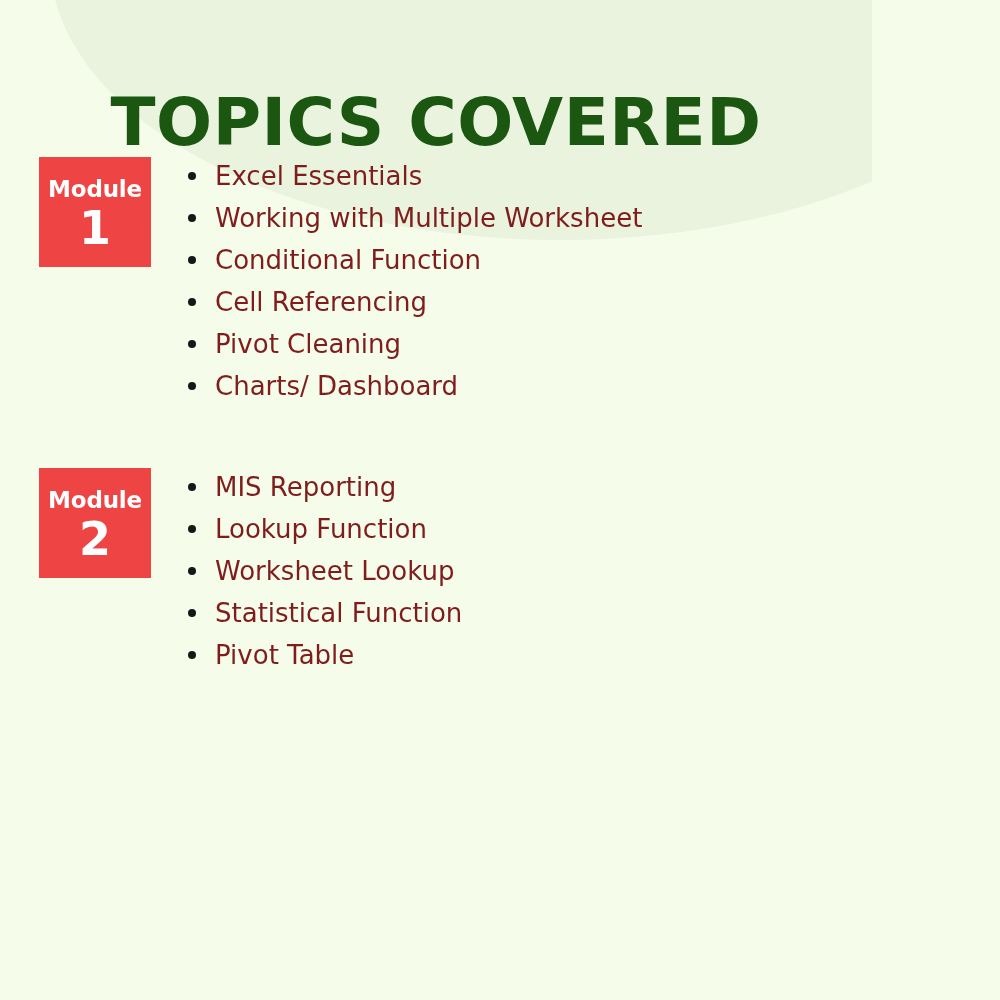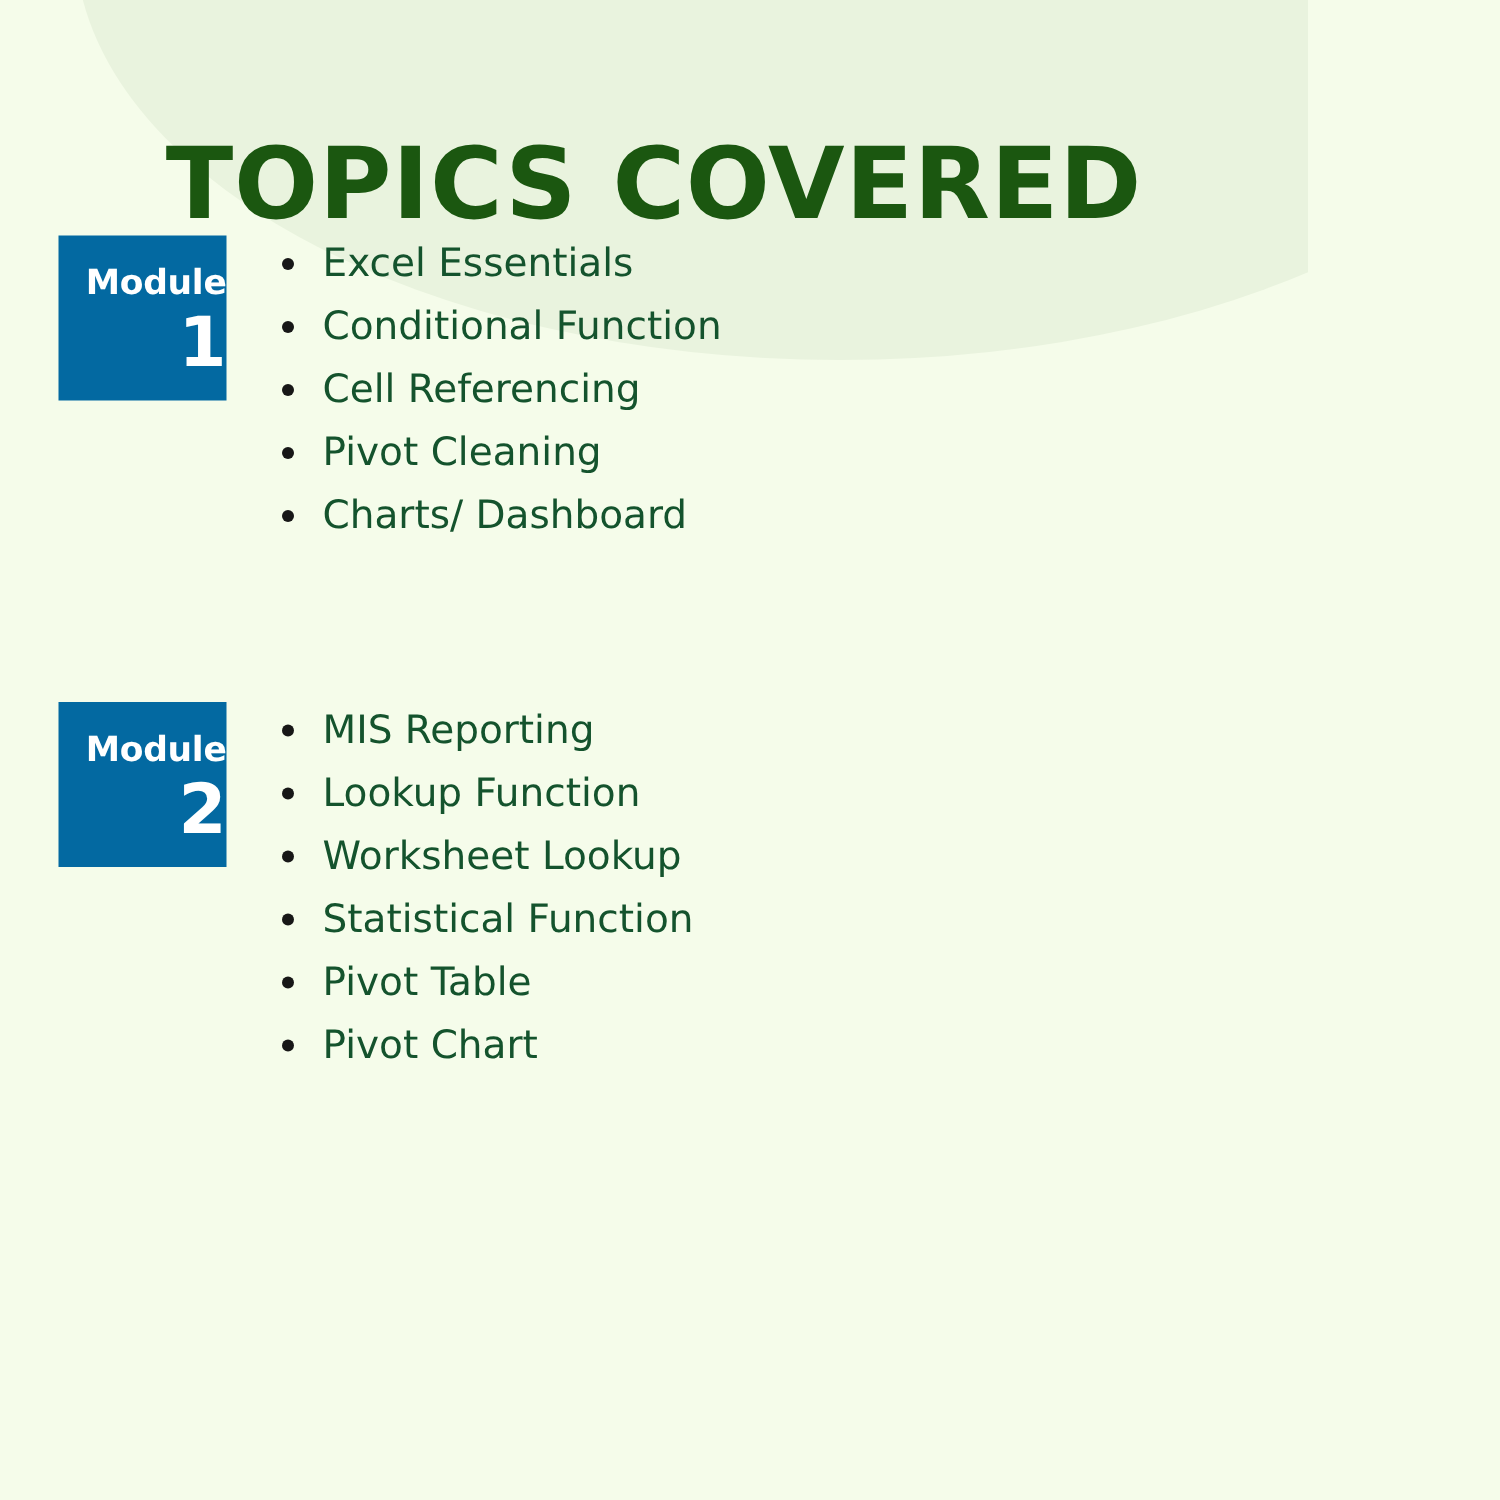--- a/index.html
+++ b/index.html
@@ -55,24 +55,24 @@
   }
   #module-block-0 { top: 157px; }
   #module-block-1 { top: 468px; }
 
   .module-badge {
     position: absolute;
     left: 39px;
     top: 0;
     width: 112px;
     height: 110px;
-    background: #0369a1;
+    background: #ef4444;
     display: flex;
     flex-direction: column;
-    align-items: flex-end;
+    align-items: center;
     justify-content: center;
     box-sizing: border-box;
     padding-top: 4px;
   }
   .module-badge-label {
     color: #ffffff;
     font-size: 23px;
     font-weight: 700;
     line-height: 1;
     letter-spacing: -0.2px;
@@ -92,21 +92,21 @@
     margin: 0;
     padding: 0;
     list-style: none;
   }
   .topic-item {
     position: relative;
     height: 42px;
     line-height: 42px;
     padding-left: 29px;
     font-size: 26px;
-    color: #14532d;
+    color: #7f1d1d;
     white-space: nowrap;
     font-family: "DejaVu Sans", "Liberation Sans", sans-serif;
   }
   .topic-bullet {
     position: absolute;
     left: 2px;
     top: 50%;
     margin-top: -4px;
     width: 8px;
     height: 8px;
@@ -126,20 +126,24 @@
 
   <div class="module-block" id="module-block-0">
     <div class="module-badge">
       <span class="module-badge-label">Module</span>
       <span class="module-badge-number">1</span>
     </div>
     <ul class="topic-list">
       <li class="topic-item">
         <span class="topic-bullet"></span>
         <span class="topic-text">Excel Essentials</span>
+      </li>
+      <li class="topic-item">
+        <span class="topic-bullet"></span>
+        <span class="topic-text">Working with Multiple Worksheet</span>
       </li>
       <li class="topic-item">
         <span class="topic-bullet"></span>
         <span class="topic-text">Conditional Function</span>
       </li>
       <li class="topic-item">
         <span class="topic-bullet"></span>
         <span class="topic-text">Cell Referencing</span>
       </li>
       <li class="topic-item">
@@ -172,20 +176,16 @@
         <span class="topic-text">Worksheet Lookup</span>
       </li>
       <li class="topic-item">
         <span class="topic-bullet"></span>
         <span class="topic-text">Statistical Function</span>
       </li>
       <li class="topic-item">
         <span class="topic-bullet"></span>
         <span class="topic-text">Pivot Table</span>
       </li>
-      <li class="topic-item">
-        <span class="topic-bullet"></span>
-        <span class="topic-text">Pivot Chart</span>
-      </li>
     </ul>
   </div>
 
 </div>
 
 </body></html>

